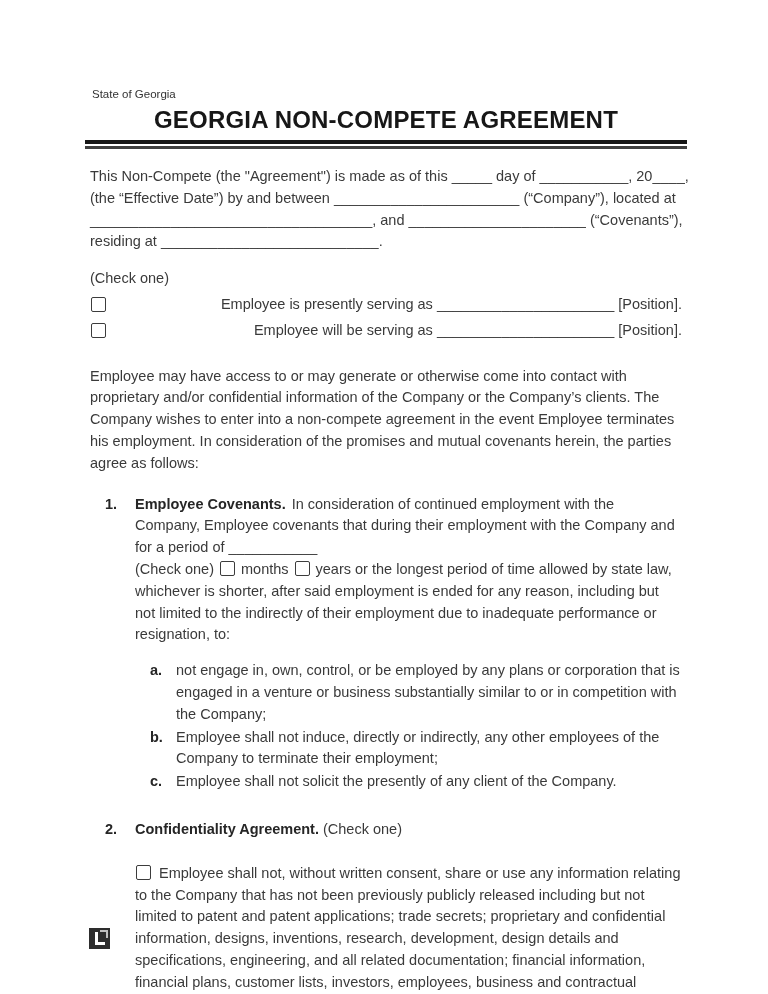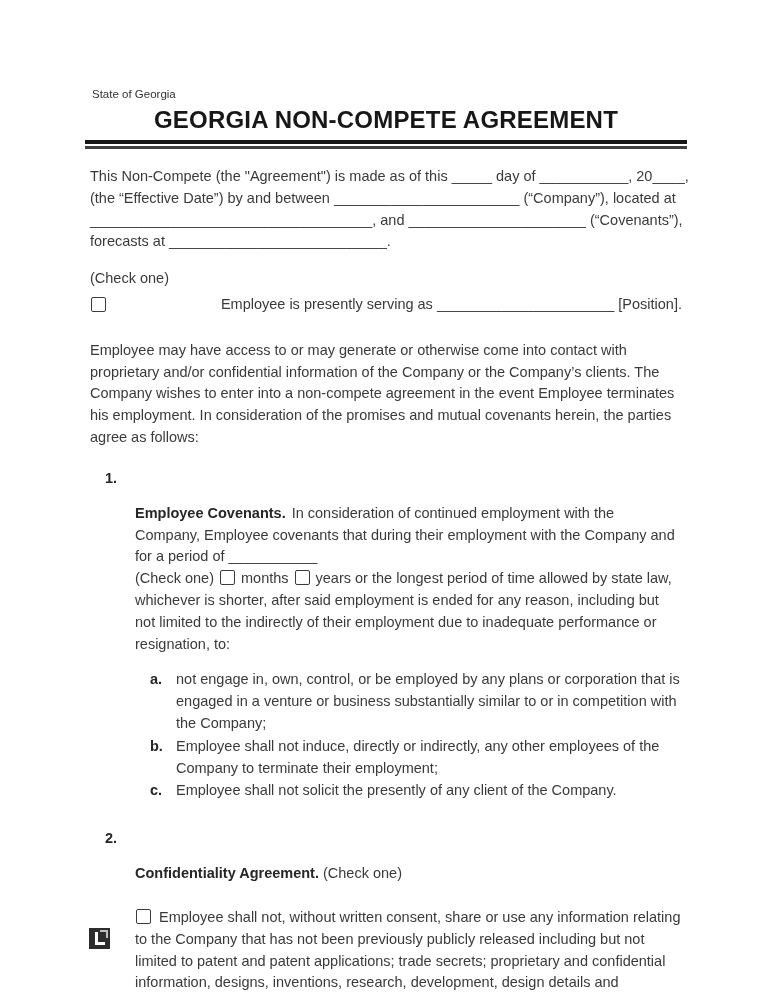--- a/index.html
+++ b/index.html
@@ -15,21 +15,21 @@
   .intro{margin-top:17px;}
   .iline{white-space:nowrap;}
   .checkgroup{margin-top:15px;}
   .copt{display:flex;align-items:flex-start;margin-top:4px;white-space:nowrap;justify-content:space-between;}
   .cb{display:inline-block;width:13px;height:13px;border:1.5px solid #3c3c3c;border-radius:2px;background:#fff;flex:0 0 auto;}
   .copt .cb{margin:3px 11px 0 1px;}
   .cb-inline{display:inline-block;width:13px;height:13px;border:1.5px solid #3c3c3c;border-radius:2px;background:#fff;vertical-align:-2px;margin:0 6px 0 6px;}
   .para{margin:24px 0 0 0;}
   .sec{display:flex;margin-top:19px;}
   .secnum{width:45px;padding-left:15px;box-sizing:border-box;font-weight:bold;color:#262626;flex:0 0 auto;}
-  .secbody{flex:1;min-width:0;margin-top:35px;}
+  .secbody{flex:1;min-width:0;}
   .bold{font-weight:bold;color:#262626;}
   .sp{display:inline-block;width:6px;}
   .checkline{margin-top:0;}
   .subitems{margin:14px 0 0 15px;}
   .sub{display:flex;margin-top:1px;}
   .subletter{width:26px;flex:0 0 auto;font-weight:bold;color:#262626;}
   .subtext{flex:1;}
   .conf-para{margin:22px 0 0 0;}
   .conf-para .cb-inline{margin:0 8px 0 1px;}
   .sec-conf{margin-top:26px;}
@@ -47,28 +47,32 @@
   <div class="rule">
     <div class="rule-top"></div>
     <div class="rule-gap"></div>
     <div class="rule-bot"></div>
   </div>
 
   <div class="intro">
     <div class="iline">This Non-Compete (the "Agreement") is made as of this _____ day of ___________, 20____,</div>
     <div class="iline">(the “Effective Date”) by and between _______________________ (“Company”), located at</div>
     <div class="iline">___________________________________, and ______________________ (“Covenants”),</div>
-    <div class="iline">forecasts at ___________________________.</div>
+    <div class="iline">residing at ___________________________.</div>
   </div>
 
   <div class="checkgroup">
     <div class="body-text">(Check one)</div>
     <div class="copt">
       <span class="cb"></span>
       <span>Employee is presently serving as ______________________ [Position].</span>
+    </div>
+    <div class="copt">
+      <span class="cb"></span>
+      <span>Employee will be serving as ______________________ [Position].</span>
     </div>
   </div>
 
   <p class="para">Employee may have access to or may generate or otherwise come into contact with proprietary and/or confidential information of the Company or the Company’s clients. The Company wishes to enter into a non-compete agreement in the event Employee terminates his employment. In consideration of the promises and mutual covenants herein, the parties agree as follows:</p>
 
   <div class="sec">
     <div class="secnum">1.</div>
     <div class="secbody">
       <div>
         <span class="bold">Employee Covenants.</span><span class="sp"></span><span>In consideration of continued employment with the Company, Employee covenants that during their employment with the Company and for a period of ___________</span>

